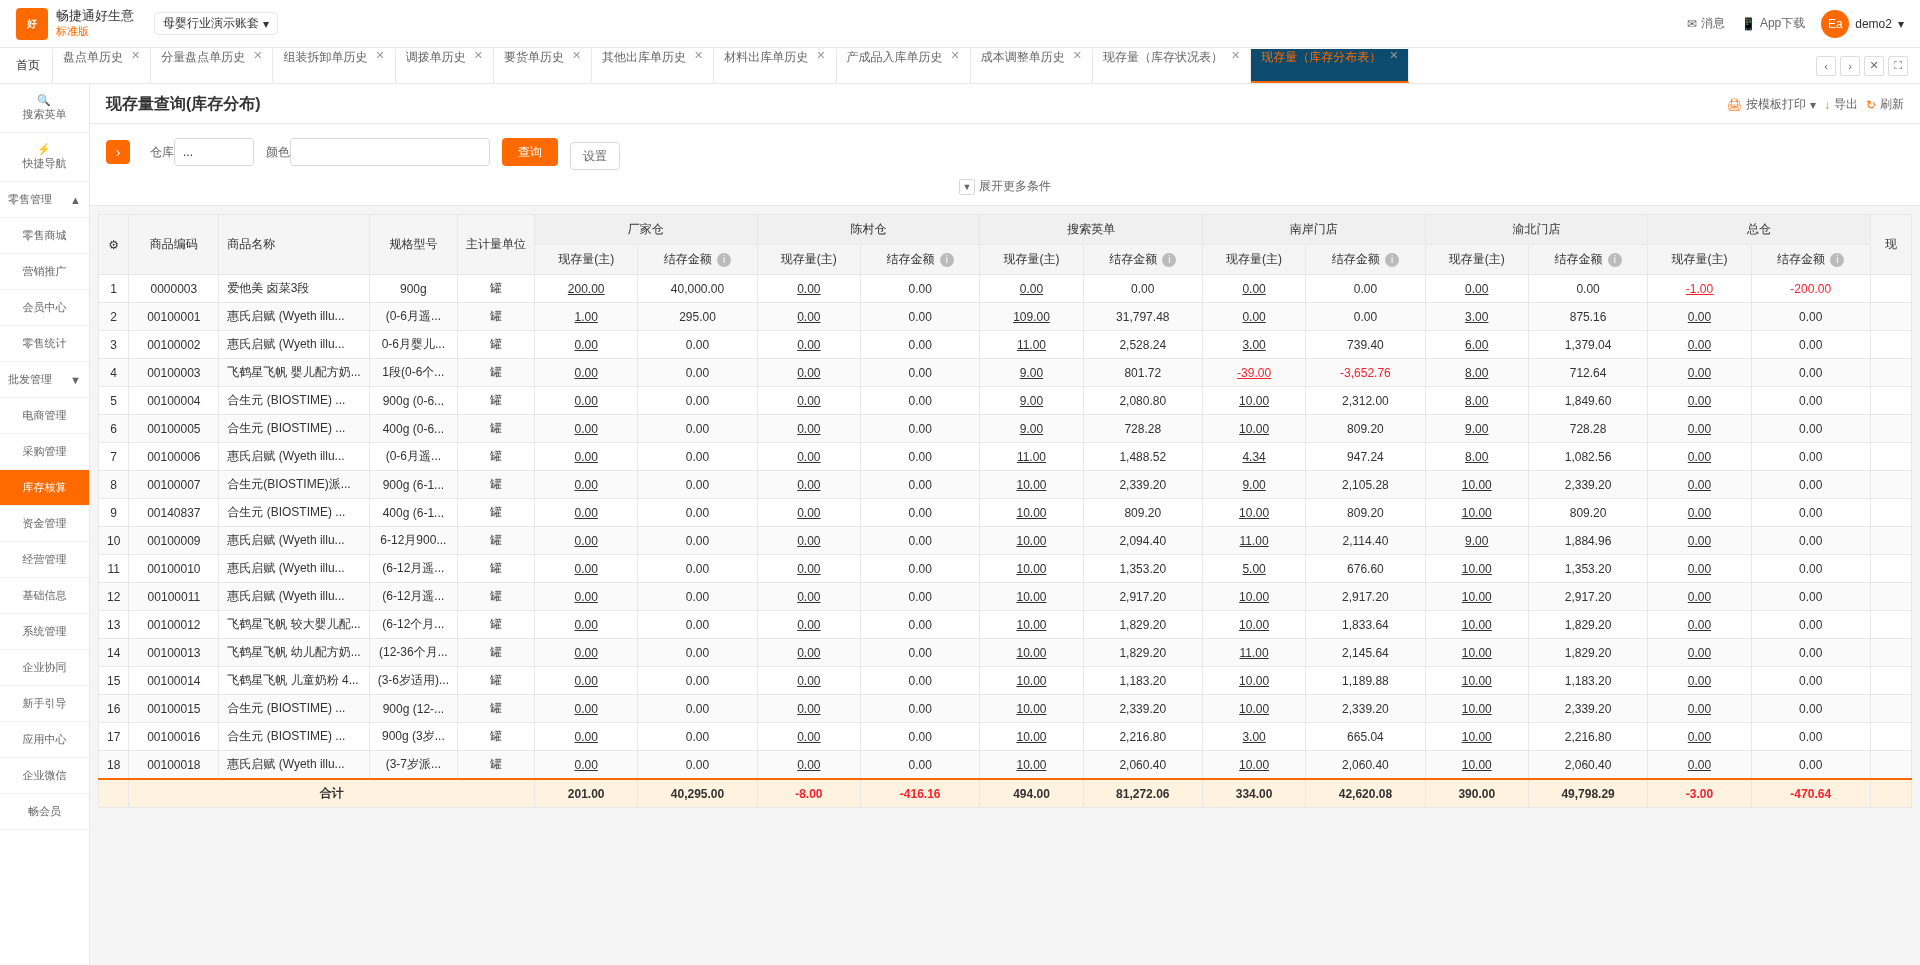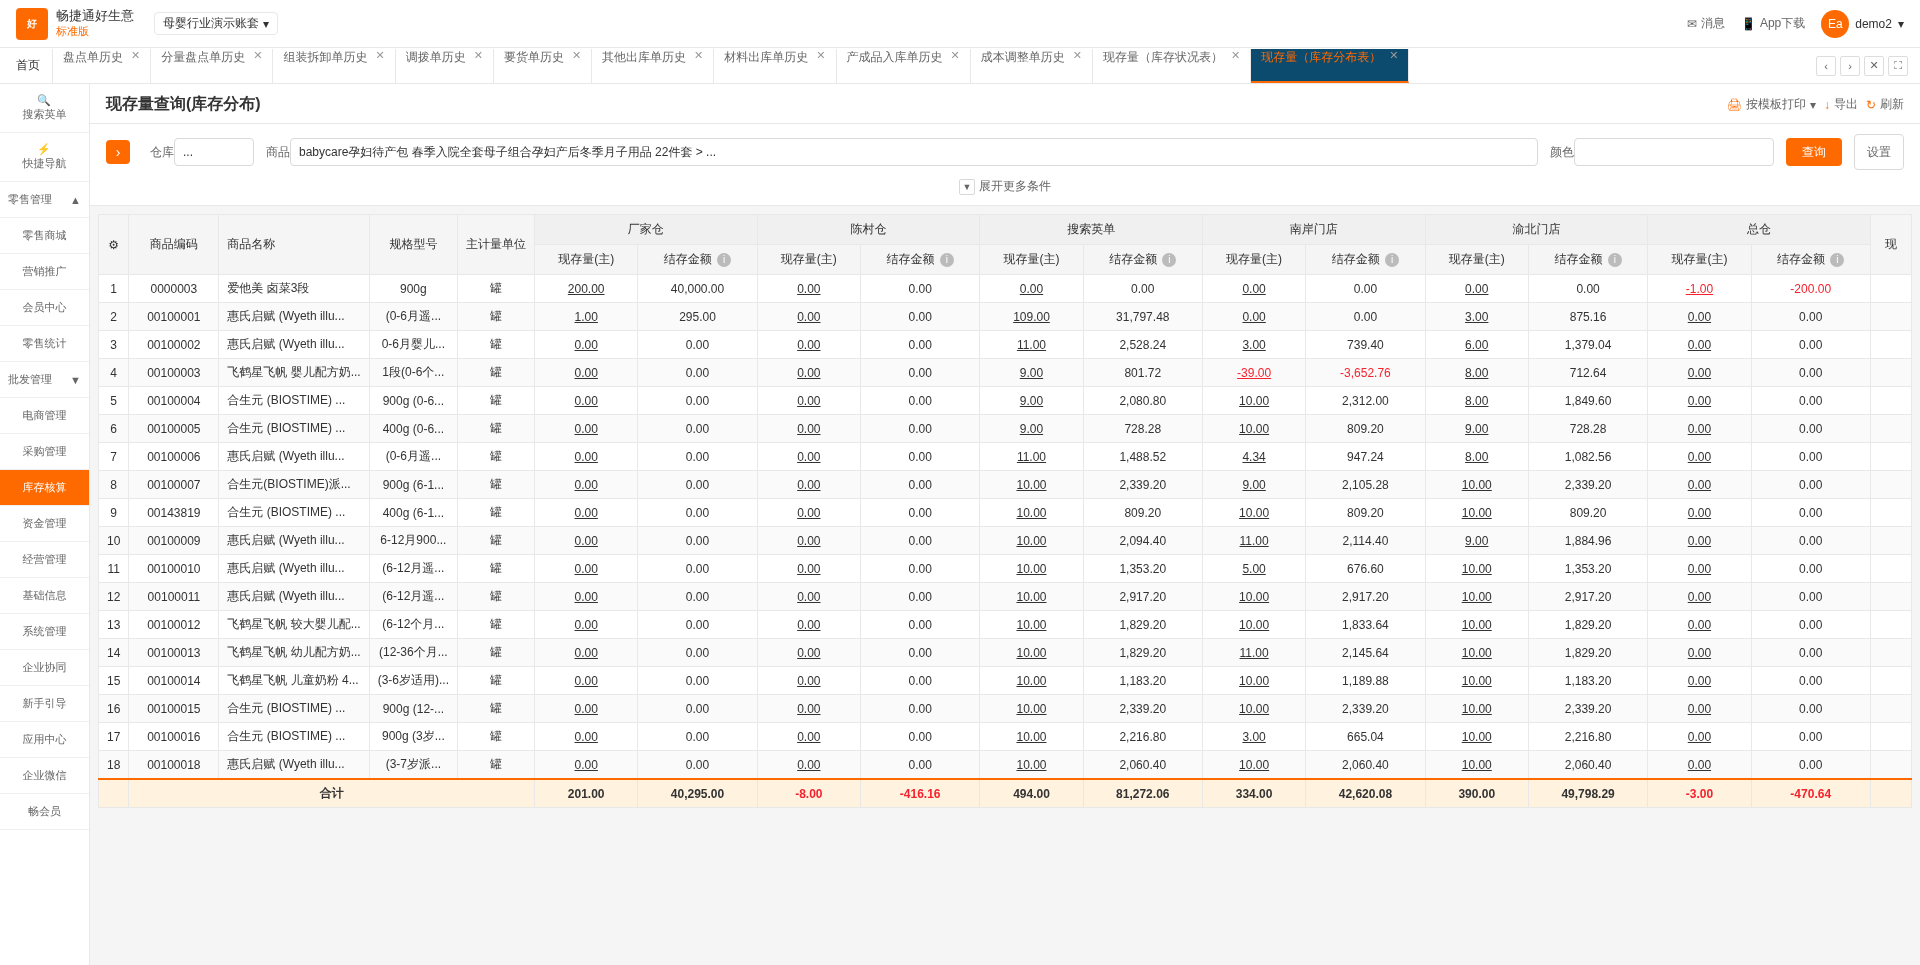--- a/index.html
+++ b/index.html
@@ -198,23 +198,24 @@
       height: 28px;
       cursor: pointer;
       font-size: 12px;
     }
     .btn-setting {
       background: #fff;
       color: #666;
       border: 1px solid #d9d9d9;
       border-radius: 4px;
       padding: 4px 12px;
-      height: 36px;
+      height: 28px;
       cursor: pointer;
       font-size: 12px;
+      margin-top: 8px;
     }
     .expand-row {
       display: flex; align-items: center; justify-content: center;
       cursor: pointer; color: #666; font-size: 12px; gap: 4px;
     }
     .expand-icon {
       width: 16px; height: 16px;
       border: 1px solid #d9d9d9;
       border-radius: 2px;
       display: flex; align-items: center; justify-content: center;
@@ -436,24 +437,20 @@
         </div>
       </div>
     </div>
 
     <div class="filter-area">
       <div class="filter-row">
         <div class="orange-arrow">›</div>
         <div class="filter-item">
           <span class="filter-label">仓库</span>
           <input class="filter-input" value="..." style="width: 60px;">
-        </div>
-        <div class="filter-item" style="flex:1;">
-          <span class="filter-label">商品</span>
-          <input class="filter-input filter-input-wide" style="flex: 1 1 0%; min-width: 400px;" value="babycare孕妇待产包 春季入院全套母子组合孕妇产后冬季月子用品 22件套 &gt; ...">
         </div>
         <div class="filter-item">
           <span class="filter-label">颜色</span>
           <input class="filter-input filter-input-color" value="" style="">
         </div>
         <button class="btn-search">查询</button>
         <button class="btn-setting">设置</button>
       </div>
       <div class="expand-row">
         <div class="expand-icon">▼</div>
@@ -651,21 +648,21 @@
     <td class="underline" style="">9.00</td>
     <td style="">2,105.28</td>
     <td class="underline">10.00</td>
     <td>2,339.20</td>
     <td class="underline" style="">0.00</td>
     <td style="">0.00</td>
     <td></td>
   </tr>
             <tr>
     <td>9</td>
-    <td>00143819</td>
+    <td>00140837</td>
     <td style="text-align:left;">合生元 (BIOSTIME) ...</td>
     <td>400g (6-1...</td>
     <td>罐</td>
     <td class="underline">0.00</td>
     <td>0.00</td>
     <td class="underline">0.00</td>
     <td>0.00</td>
     <td class="underline">10.00</td>
     <td>809.20</td>
     <td class="underline" style="">10.00</td>

